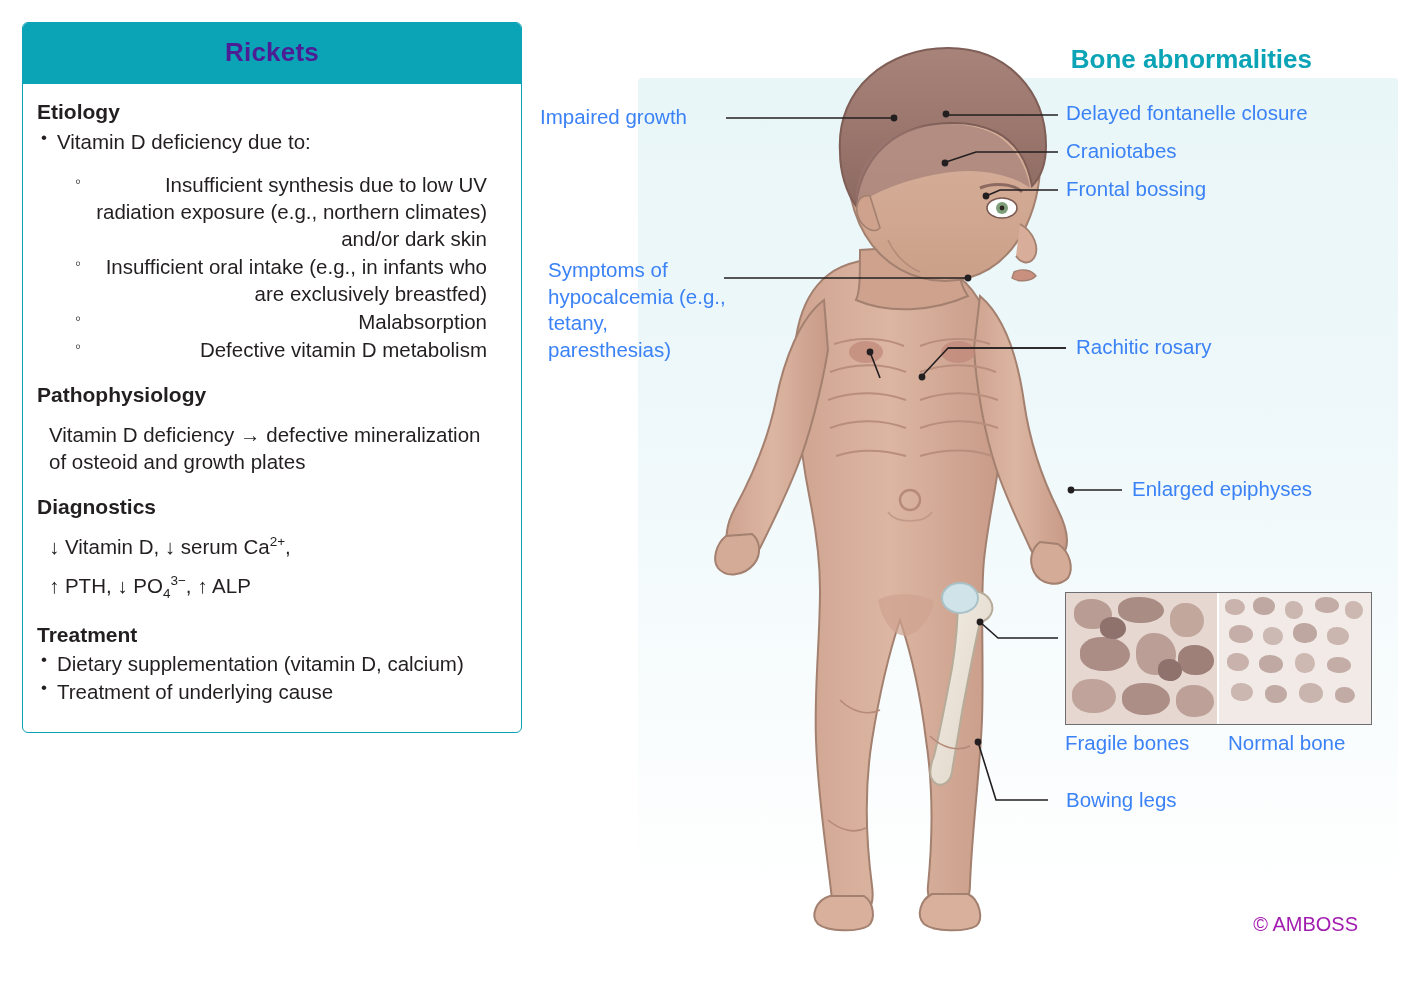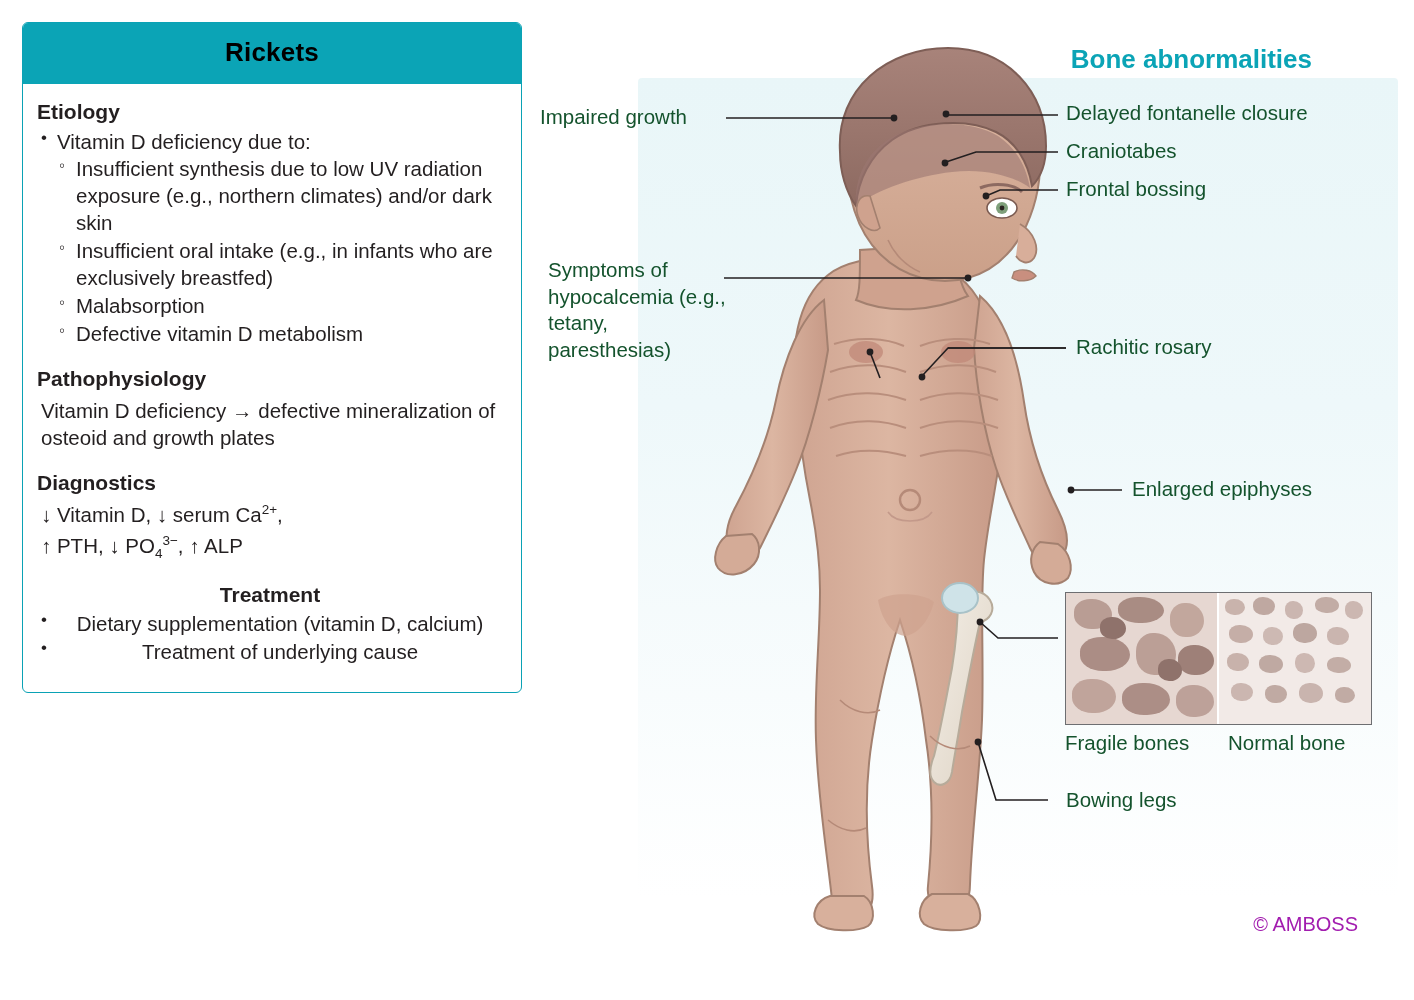--- a/index.html
+++ b/index.html
@@ -23,74 +23,75 @@
     top: 22px;
     width: 500px;
     border: 1px solid #0aa2b5;
     border-radius: 6px;
     background: #ffffff;
     box-sizing: border-box;
     overflow: hidden;
   }
   #card-header {
     background: #0ba4b6;
-    color: #000000;
+    color: #4c1d95;
     text-align: center;
     font-size: 26px;
     font-weight: bold;
     padding: 14px 0 16px 0;
     letter-spacing: .2px;
   }
   #card-body {
     padding: 14px 18px 26px 14px;
     font-size: 20.5px;
     line-height: 1.32;
   }
   .sec-title {
     font-weight: bold;
     font-size: 21px;
     margin: 0 0 2px 0;
   }
   .sec-block { margin-bottom: 18px; }
-  .sec-block:last-child { margin-bottom: 0; text-align: center; }
+  .sec-block:last-child { margin-bottom: 0; }
   ul.lvl1 {
     list-style: none;
     margin: 0;
     padding: 0;
   }
   ul.lvl1 > li {
     position: relative;
     padding-left: 20px;
     margin: 0 0 1px 0;
   }
   ul.lvl1 > li::before {
     content: "\2022";
     position: absolute;
     left: 4px;
     top: -1px;
     font-size: 17px;
   }
   ul.lvl2 {
     list-style: none;
-    margin: 0;
+    margin: 16px;
     padding: 0;
+    text-align: right;
   }
   ul.lvl2 > li {
     position: relative;
     padding-left: 19px;
     margin: 0 0 1px 0;
   }
   ul.lvl2 > li::before {
     content: "\25E6";
     position: absolute;
     left: 2px;
     top: 0;
     font-size: 17px;
   }
-  .plain-text { margin: 4px; }
+  .plain-text { margin: 12px; }
   sup.sm { font-size: 0.66em; vertical-align: super; }
   sub.sm { font-size: 0.66em; vertical-align: sub; }
 
   
   #right-panel {
     position: absolute;
     left: 528px;
     top: 0;
     width: 886px;
     height: 1000px;
@@ -110,21 +111,21 @@
     width: 760px;
     height: 820px;
     background: linear-gradient(180deg, #e9f6f8 0%, #eef8fa 40%, #ffffff 100%);
     border-radius: 4px;
   }
 
   
   .lbl {
     position: absolute;
     font-size: 20.5px;
-    color: #14532d;
+    color: #3b82f6;
     white-space: nowrap;
   }
   .lbl.multiline { white-space: normal; text-align: left; line-height: 1.3; }
   .lbl.italic { }
 
   svg.leader {
     position: absolute;
     left: 0;
     top: 0;
     width: 886px;

